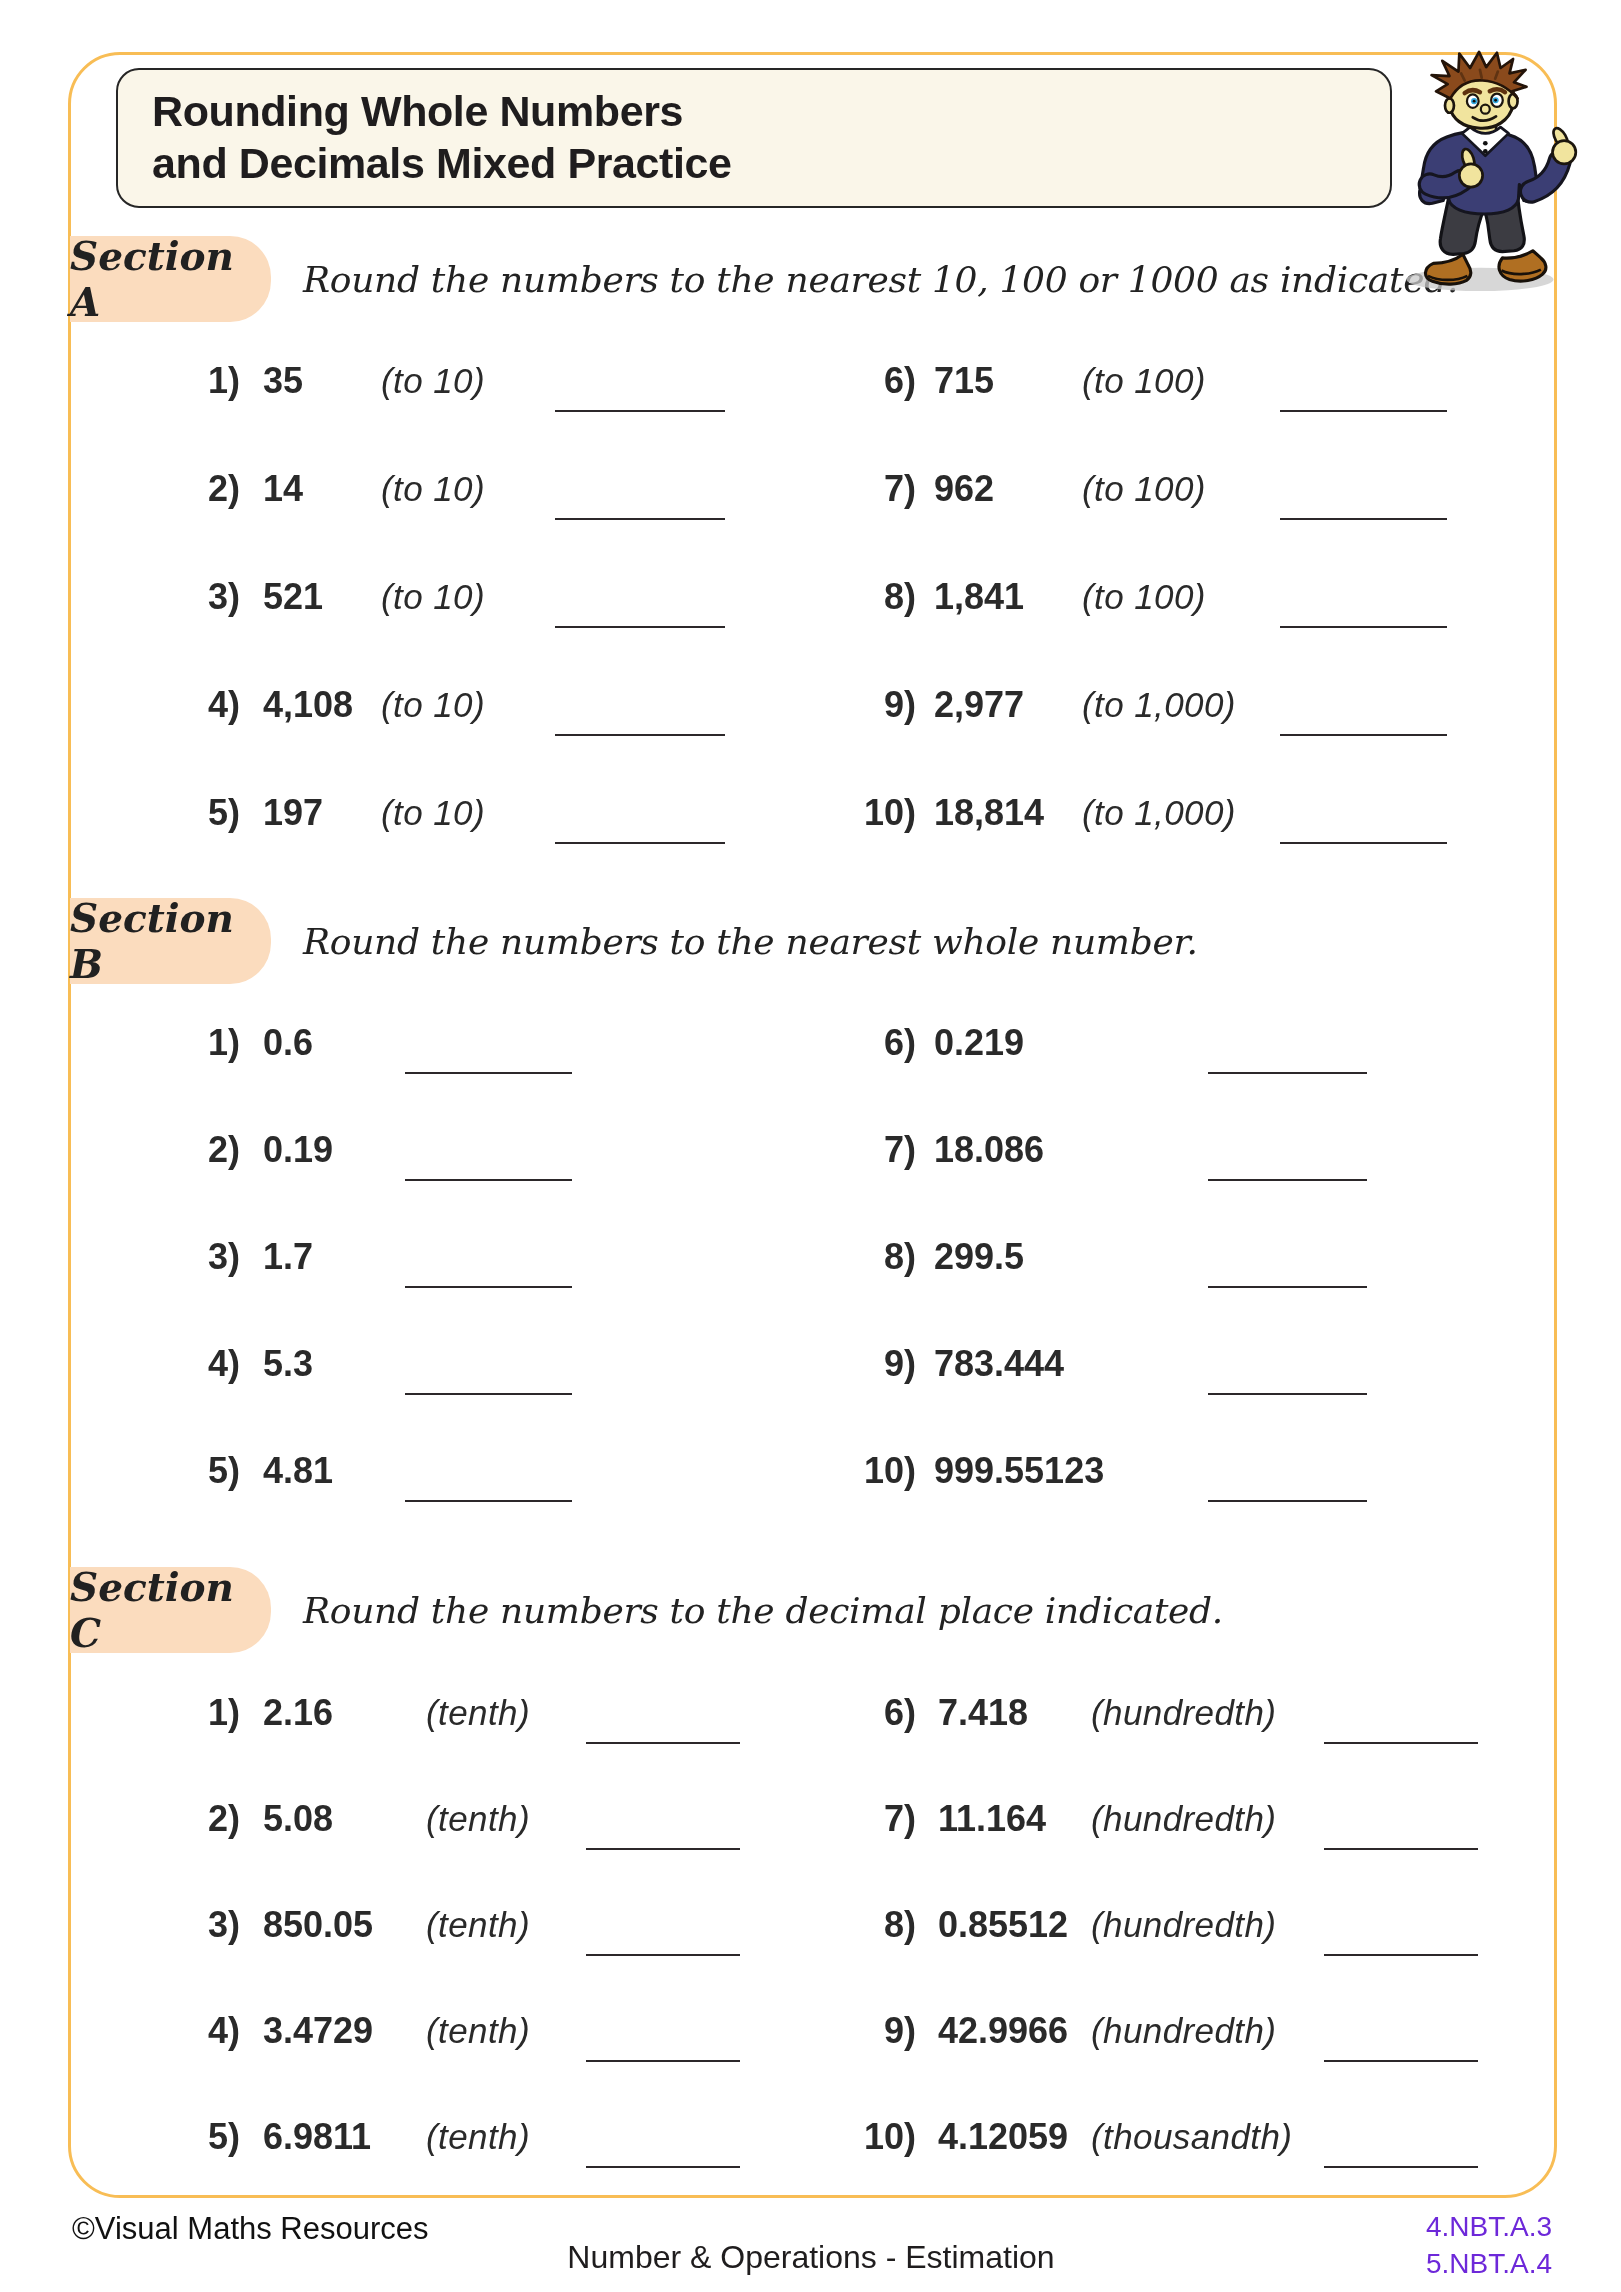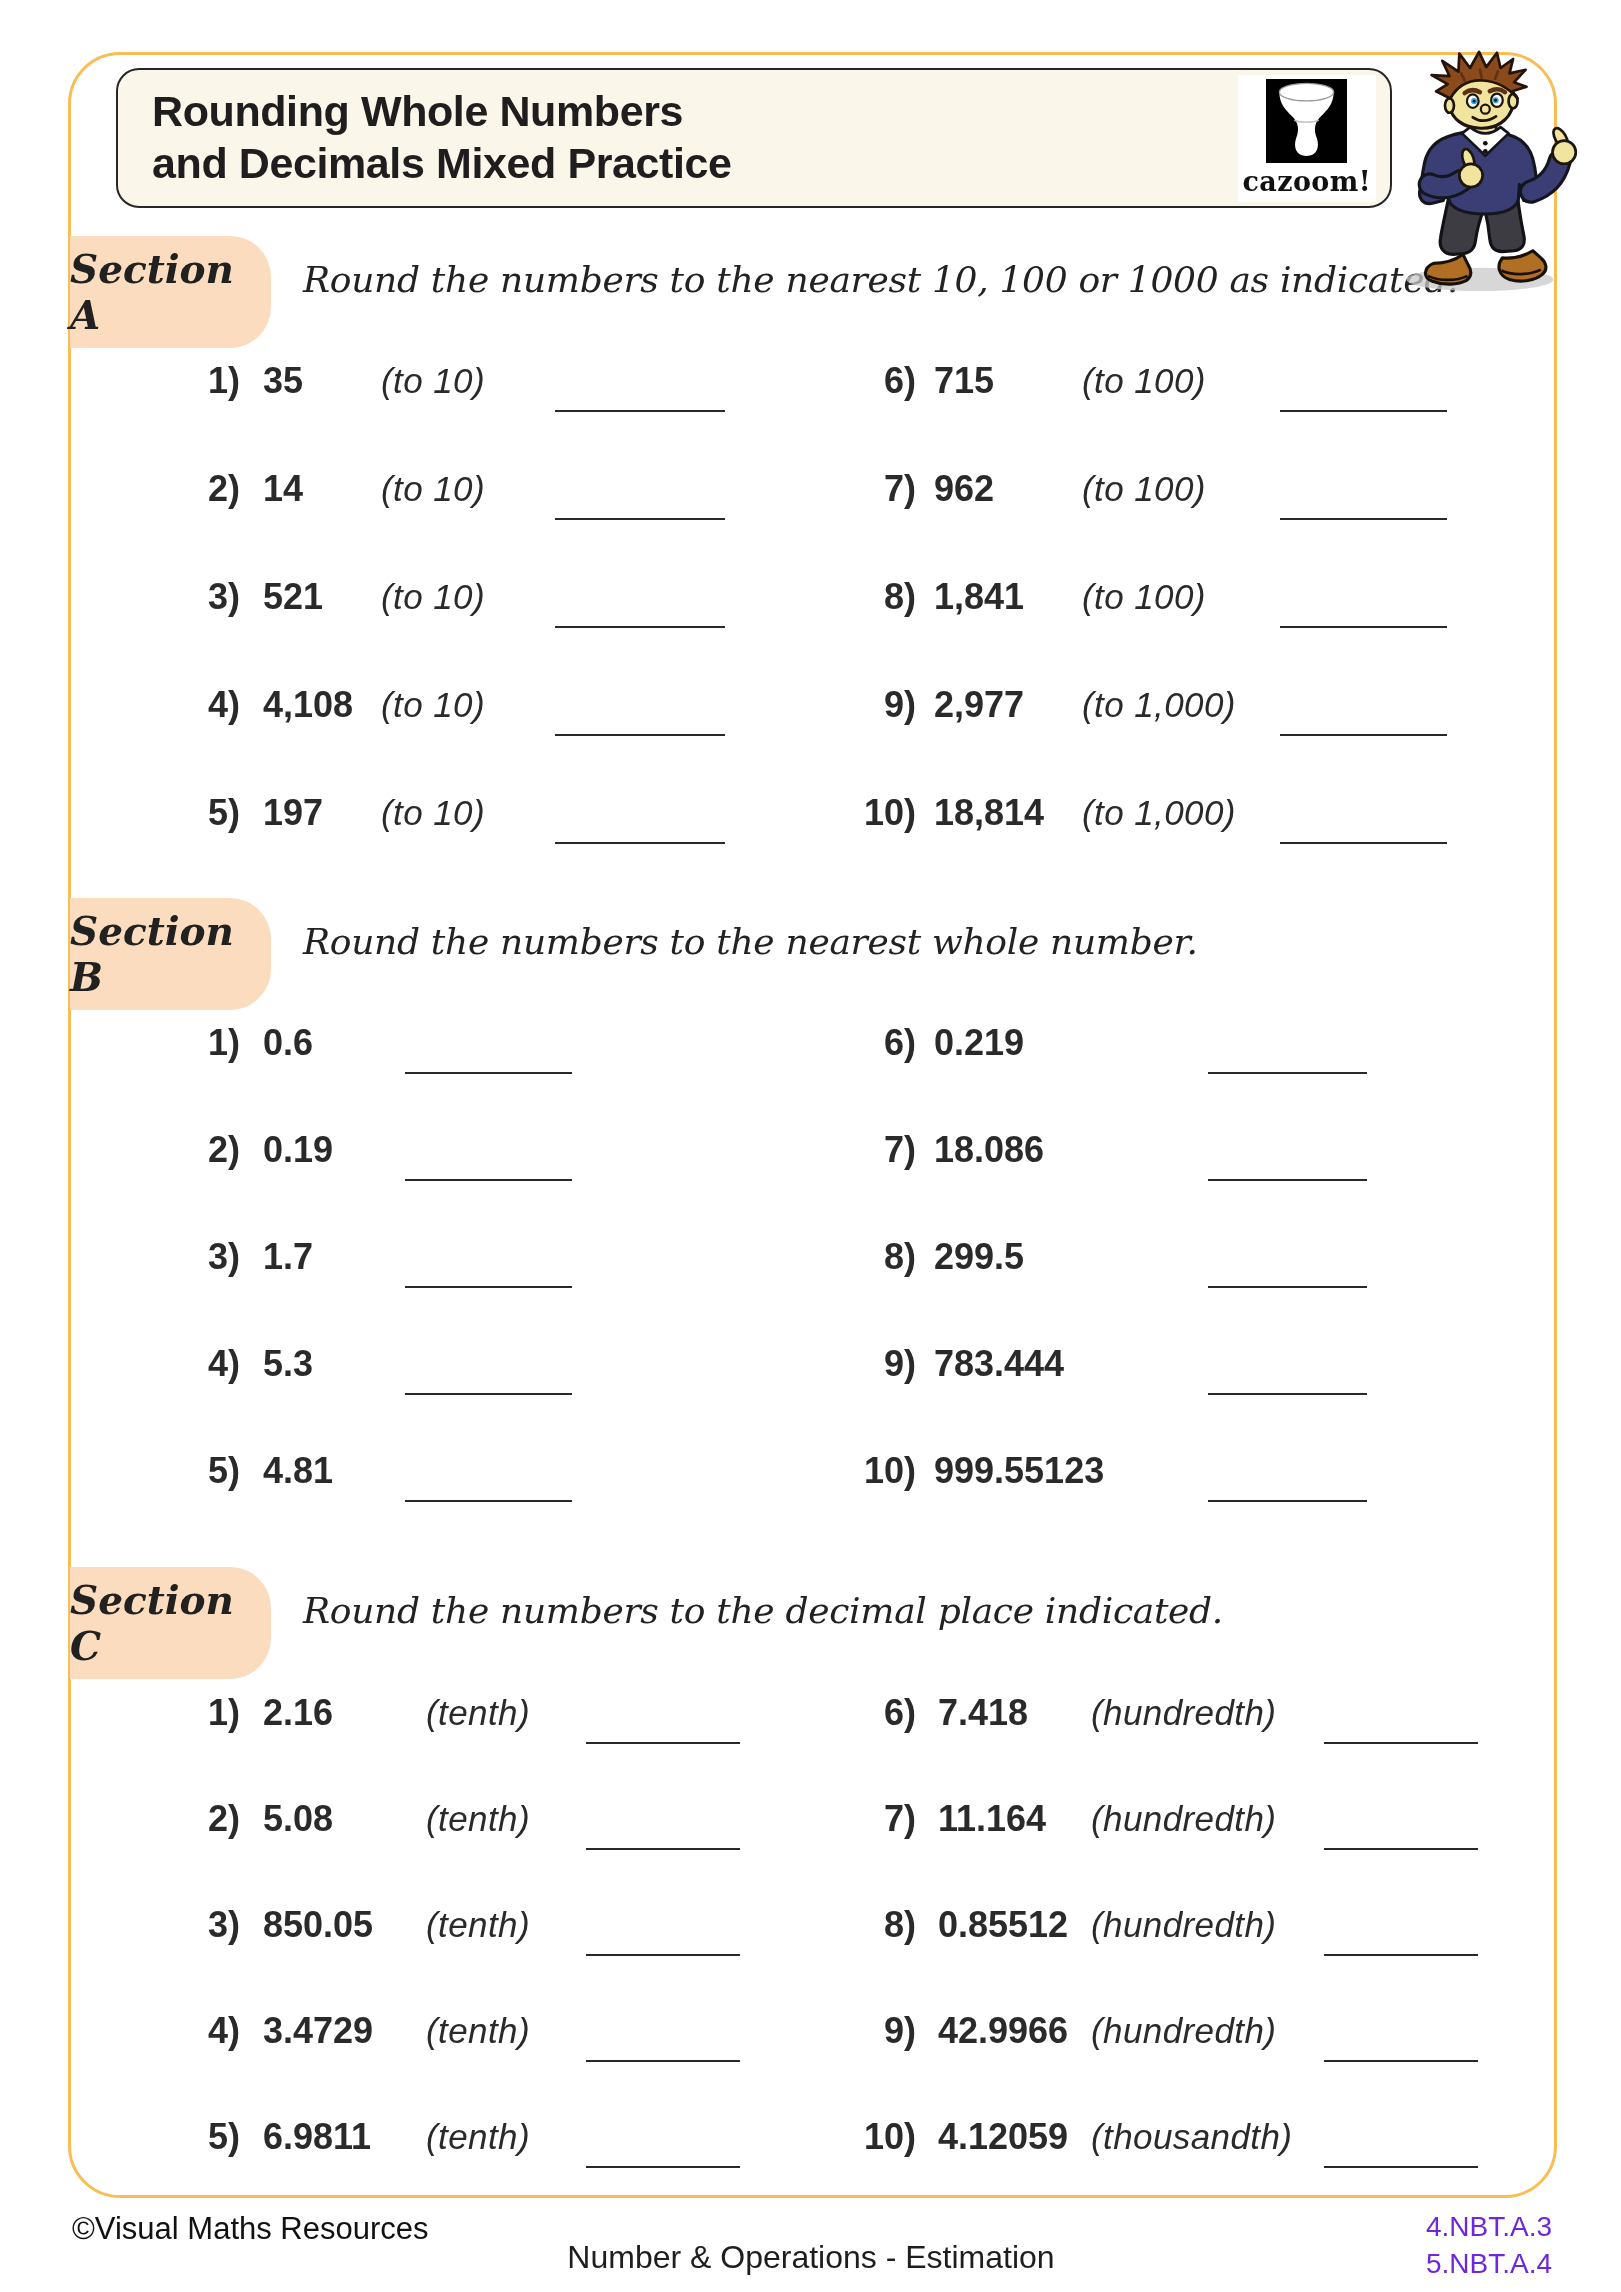--- a/index.html
+++ b/index.html
@@ -26,21 +26,21 @@
   }
   .logo-square{width:81px;height:84px;background:#000;}
   .logo-caption{
     font-family:"DejaVu Serif","Liberation Serif",serif;font-weight:700;
     font-size:27px;letter-spacing:0.4px;color:#111;
   }
   
   .mascot{position:absolute;left:1376px;top:50px;width:224px;height:251px;z-index:6;}
   
   .section-pill{
-    position:absolute;left:70px;width:201px;height:112px;background:#FBDCBE;
+    position:absolute;left:70px;width:201px;height:86px;background:#FBDCBE;
     border-radius:0 41px 41px 0;display:flex;align-items:center;justify-content:center;
     font-family:"DejaVu Serif","Liberation Serif",serif;font-style:italic;font-weight:700;
     font-size:39px;color:#212121;z-index:2;
   }
   .instruction{
     position:absolute;left:303px;height:86px;display:flex;align-items:center;
     font-family:"DejaVu Serif","Liberation Serif",serif;font-style:italic;
     font-size:36px;letter-spacing:-0.3px;color:#222;z-index:2;white-space:nowrap;
   }
   #pill-a,#instr-a{top:236px;}
@@ -79,31 +79,20 @@
 </style>
 </head>
 <body>
 
 <div class="page-border"></div>
 
 <div class="title-box">
   <div class="title-text">
     <div>Rounding Whole Numbers</div>
     <div>and Decimals Mixed Practice</div>
-  </div>
-  <div class="logo-panel">
-    <div class="logo-square">
-      <svg viewBox="0 0 90 96" width="81" height="84">
-        <ellipse cx="45" cy="15" rx="31" ry="10" fill="#ffffff"></ellipse>
-        <path d="M14,15 C14,28 21,35 29,43 C36,50 37,58 33,68 C30,78 33,88 45,88 C57,88 60,78 57,68 C53,58 54,50 61,43 C69,35 76,28 76,15 Z" fill="#ffffff"></path>
-        <ellipse cx="45" cy="15" rx="31" ry="10" fill="none" stroke="#9a9a9a" stroke-width="1.5"></ellipse>
-        <path d="M31,47 C36,50 54,50 59,47" stroke="#bbbbbb" stroke-width="1.5" fill="none"></path>
-      </svg>
-    </div>
-    <div class="logo-caption">cazoom!</div>
   </div>
 </div>
 
 <div class="mascot">
   <svg viewBox="0 0 250 280" width="224" height="251">
     <ellipse cx="116" cy="256" rx="82" ry="13" fill="#c9c9c9" opacity="0.75"></ellipse>
 
     <path d="M84,150 C80,172 74,196 72,210 C70,221 76,228 86,228 L98,227 C106,226 110,221 111,213 C113,198 117,186 121,176 C124,188 126,200 127,211 C128,220 133,225 141,225 L154,224 C163,223 167,217 165,207 C161,188 158,168 157,150 Z" fill="#3c3c42" stroke="#121216" stroke-width="3.5" stroke-linejoin="round"></path>
 
     <path d="M64,238 C53,243 52,254 63,258 C76,263 92,262 101,257 C107,253 107,246 103,240 L97,228 C88,235 76,238 64,238 Z" fill="#B06F22" stroke="#18110a" stroke-width="3.5" stroke-linejoin="round"></path>

